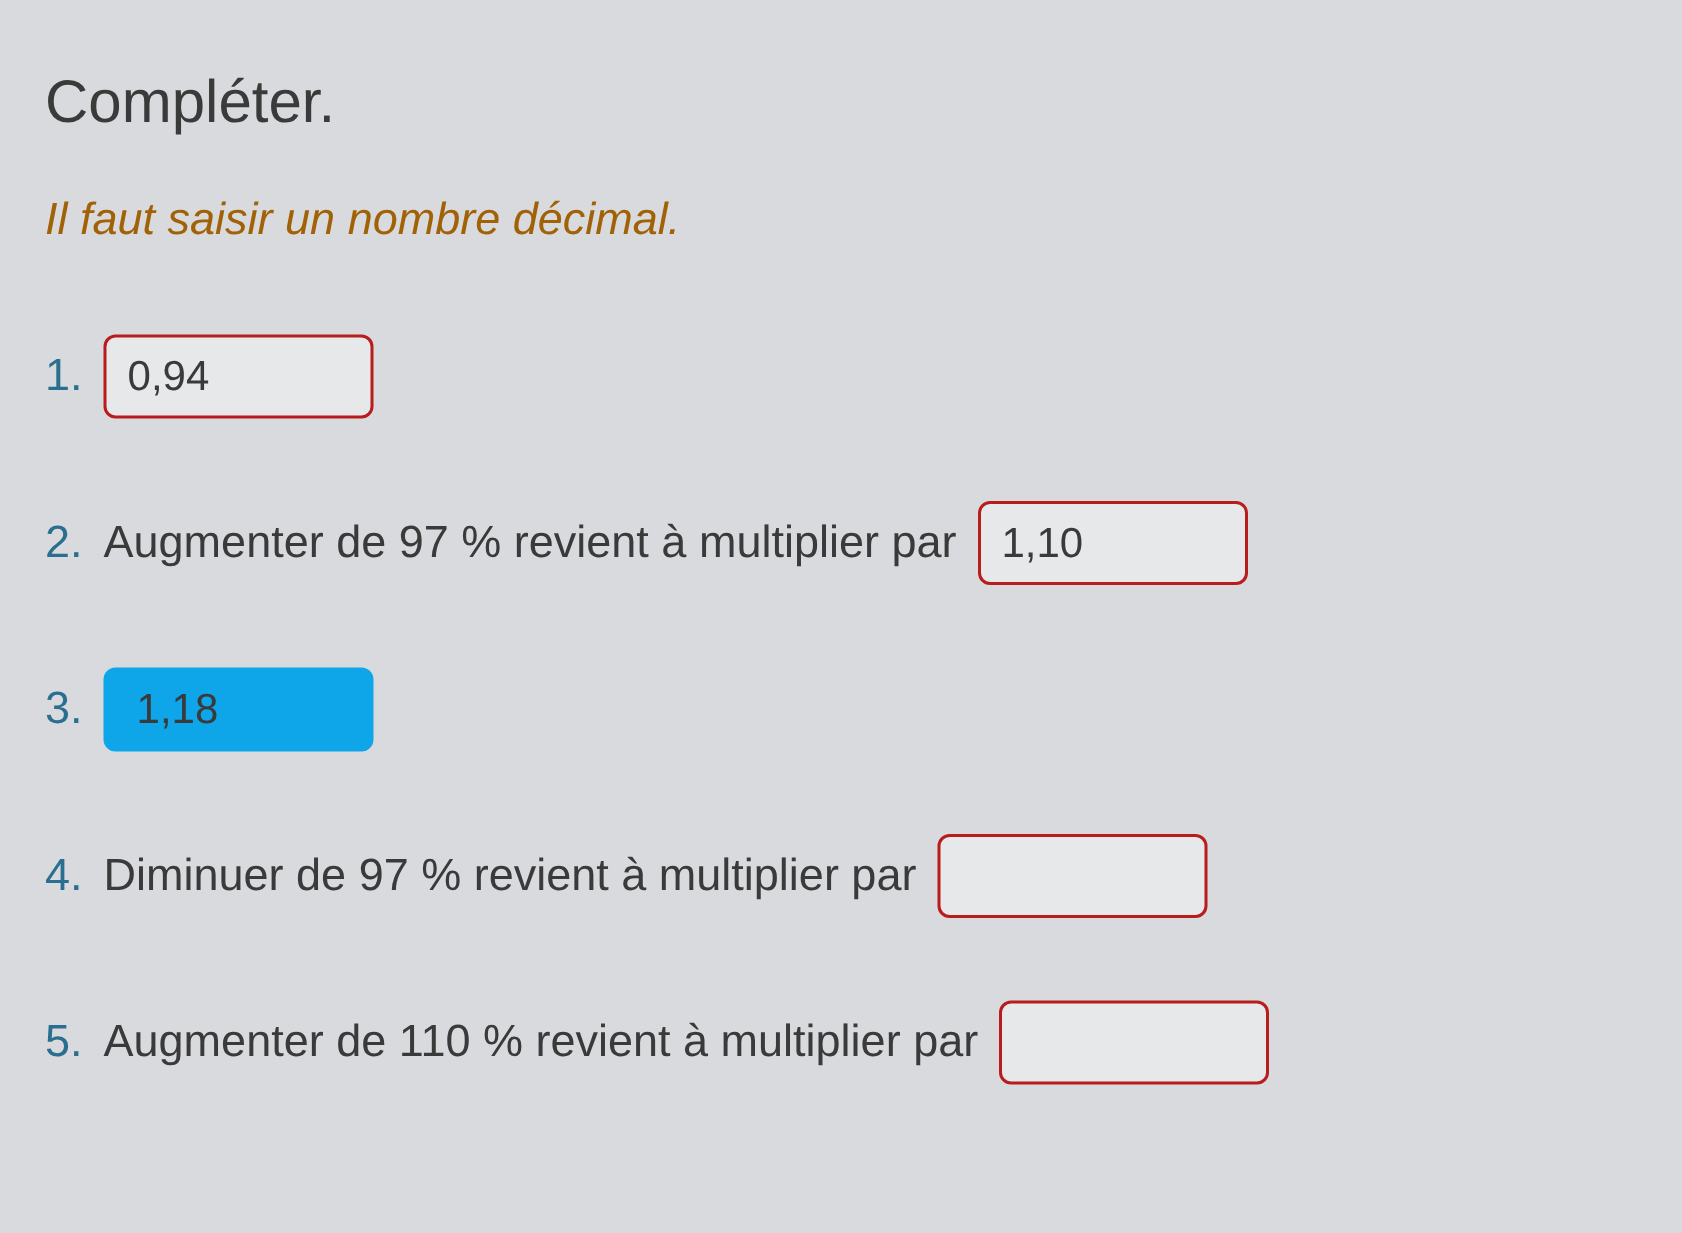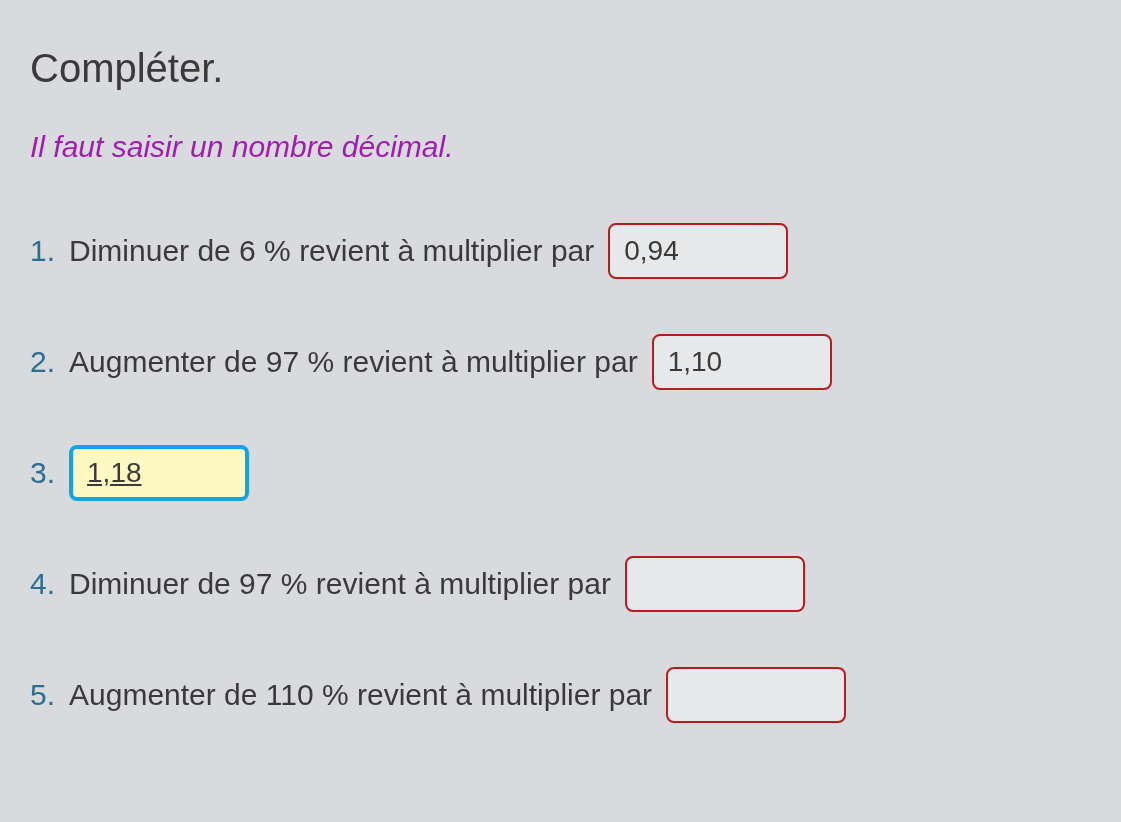--- a/index.html
+++ b/index.html
@@ -14,21 +14,21 @@
     width: 1121px;
     height: 822px;
   }
   .heading {
     color: #3a3a3a;
     margin-bottom: 30px;
     font-size: 40px;
   }
   .subheading {
     font-style: italic;
-    color: #a21caf;
+    color: #a16207;
     margin-bottom: 55px;
     font-size: 30px;
   }
   .question {
     display: flex;
     align-items: center;
     margin-bottom: 55px;
     gap: 14px;
     flex-wrap: wrap;
   }
@@ -44,34 +44,32 @@
     height: 56px;
     font-size: 28px;
     padding: 6px 14px;
     border: 2px solid #b91c1c;
     border-radius: 8px;
     background: #e6e8ea;
     color: #3a3a3a;
     font-family: inherit;
   }
   input.answer.active {
-    border: 4px solid #0ea5e9;
-    background: #fef9c3;
-    text-decoration: underline;
+    border: 8px solid #0ea5e9;
+    background: #0ea5e9;
   }
 </style>
 </head>
 <body>
 
 <div class="heading">Compléter.</div>
 <div class="subheading">Il faut saisir un nombre décimal.</div>
 
 <div class="question">
   <span class="qnum">1.</span>
-  <span class="qtext">Diminuer de 6 % revient à multiplier par</span>
   <input class="answer" type="text" value="0,94" style="">
 </div>
 
 <div class="question">
   <span class="qnum">2.</span>
   <span class="qtext">Augmenter de 97 % revient à multiplier par</span>
   <input class="answer" type="text" value="1,10" style="">
 </div>
 
 <div class="question">

